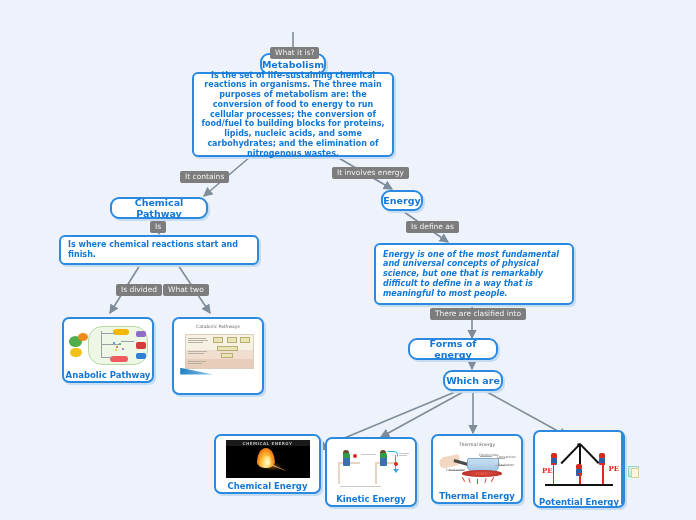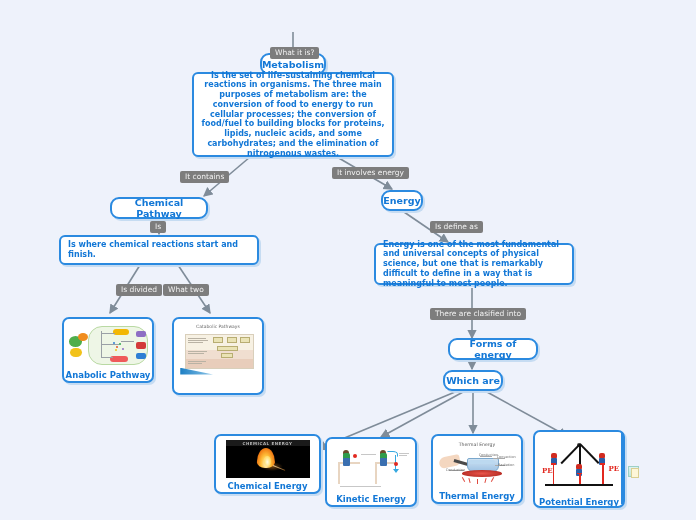--- a/index.html
+++ b/index.html
@@ -368,33 +368,33 @@
   </div>
 
   <div class="elabel" style="left:163px; top:284px;">
     <span>What two</span>
   </div>
 
   <div class="node pill title" style="left:381px; top:190px; width:42px; height:21px;">
     <span>Energy</span>
   </div>
 
-  <div class="elabel" style="left:430px; top:221px;text-align:center;">
+  <div class="elabel" style="left:406px; top:221px;text-align:center;">
     <span>Is define as</span>
   </div>
 
-  <div class="node para left" style="left:374px; top:243px; width:200px; height:42px;">
+  <div class="node para left" style="left:374px; top:243px; width:200px; height:62px;font-style:italic;">
     <span>Energy is one of the most fundamental and universal concepts of physical science, but one that is remarkably difficult to define in a way that is meaningful to most people.</span>
   </div>
 
   <div class="elabel" style="left:430px; top:308px;">
     <span>There are clasified into</span>
   </div>
 
-  <div class="node pill title" style="left:448px; top:338px; width:90px; height:22px;">
+  <div class="node pill title" style="left:408px; top:338px; width:90px; height:22px;">
     <span>Forms of energy</span>
   </div>
 
   <div class="node pill title" style="left:443px; top:370px; width:60px; height:21px;">
     <span>Which are</span>
   </div>
 
   <div class="picnode" style="left:62px; top:317px; width:92px; height:66px;">
     <div class="thumb" style="width:82px; height:44px;">
       <div class="art art-anabolic">

